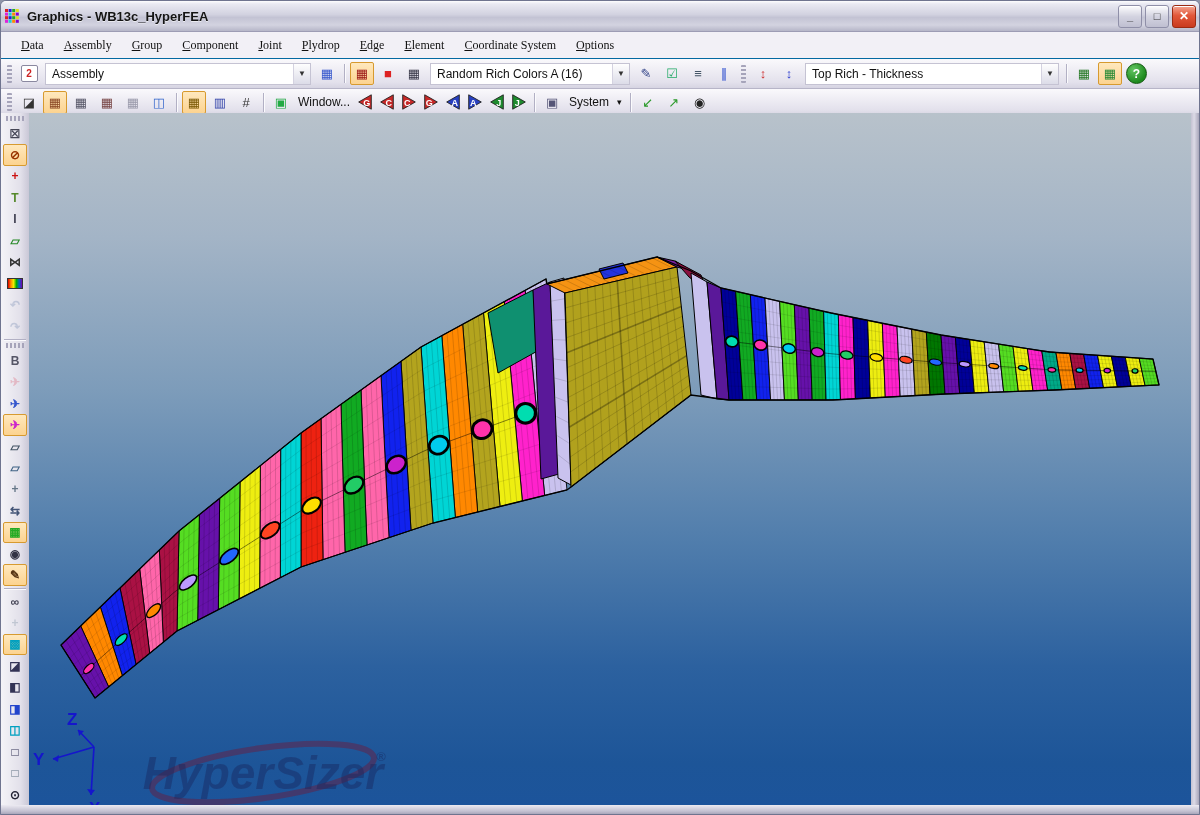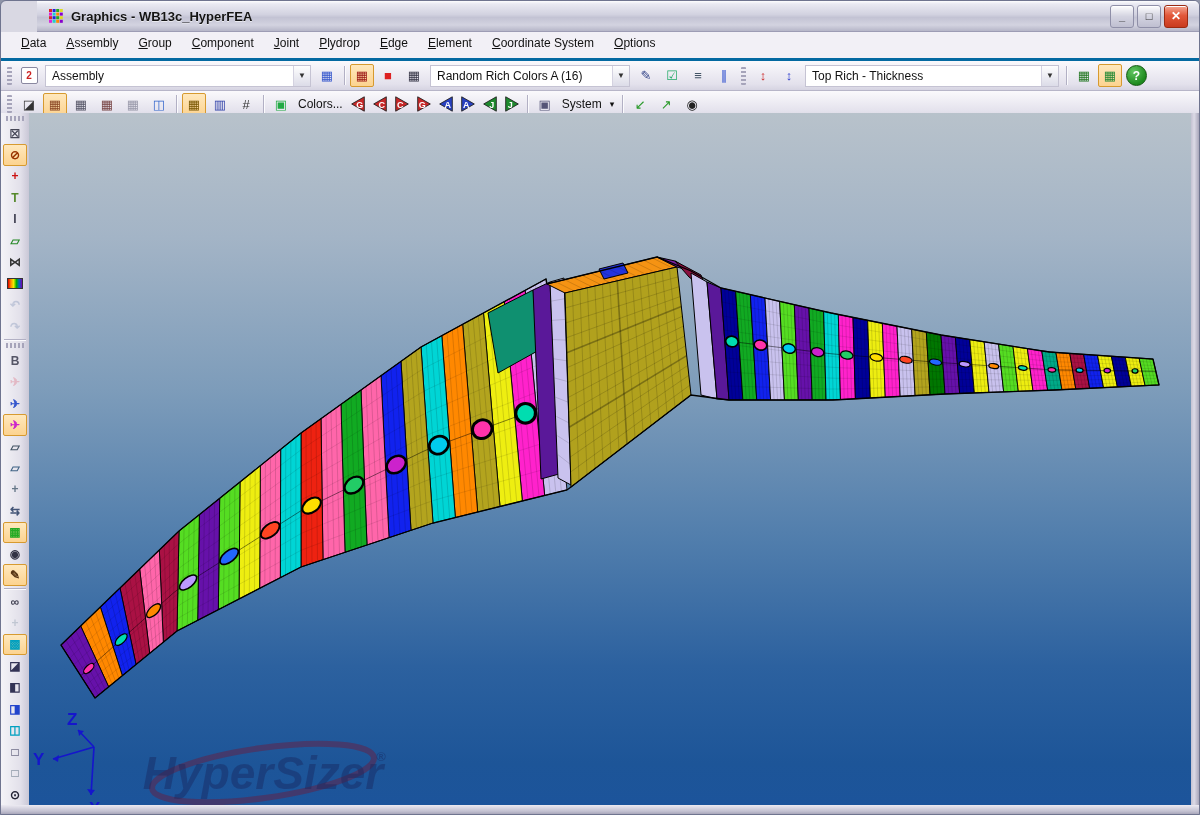--- a/index.html
+++ b/index.html
@@ -1,24 +1,24 @@
 <!DOCTYPE html>
 <html><head>
 <meta charset="utf-8">
 <style>
   html,body{margin:0;padding:0;}
   body{width:1200px;height:815px;overflow:hidden;font-family:"Liberation Sans",sans-serif;background:#8f94a8;position:relative;}
   .window{position:absolute;inset:0;border:1px solid #6f748f;border-radius:6px 6px 0 0;overflow:hidden;background:#d9d8e3;}
   
-  .titlebar{height:30px;background:linear-gradient(180deg,#fdfdfe 0%,#e9e9f2 10%,#d2d2e0 45%,#c3c3d4 55%,#d3d3e0 80%,#b6b6c8 100%);display:flex;align-items:center;padding:0 11px;border-bottom:1px solid #9d9cb4;margin-left:36px;}
+  .titlebar{height:30px;background:linear-gradient(180deg,#fdfdfe 0%,#e9e9f2 10%,#d2d2e0 45%,#c3c3d4 55%,#d3d3e0 80%,#b6b6c8 100%);display:flex;align-items:center;padding:0 3px;border-bottom:1px solid #9d9cb4;}
   .title-text{font-weight:bold;font-size:13px;color:#141414;margin-left:7px;flex:1;text-shadow:0 1px 0 rgba(255,255,255,.6);}
   .winbtn{width:22px;height:21px;border-radius:3px;margin-left:3px;display:flex;align-items:center;justify-content:center;font-size:11px;font-weight:bold;color:#333;background:linear-gradient(180deg,#fdfdfe,#d3d3e0 50%,#bfbfd1);border:1px solid #8f8fa8;box-shadow:inset 0 1px 0 #fff;}
   .winbtn.close{background:linear-gradient(180deg,#f4a793,#e2573a 45%,#c93a1e);border-color:#9c2a12;color:#fff;font-size:12px;}
   
-  .menubar{height:26px;background:#f2f0f6;display:flex;padding-left:10px;font-size:12px;color:#111;border-bottom:3px solid #0369a1;}
+  .menubar{height:26px;background:#f2f0f6;display:flex;align-items:center;padding-left:10px;font-size:12px;color:#111;border-bottom:1px solid #0369a1;font-family:Liberation Serif, serif;}
   .menu-item{padding:4px 10px;cursor:default;}
   .menu-item u{text-decoration:underline;}
   
   .toolbar{display:flex;align-items:center;background:linear-gradient(180deg,#faf9fc,#e3e1ec 80%,#d6d4e2);border-bottom:1px solid #b7b5c8;padding:0 2px;}
   .row1{height:29px;}
   .row2{height:26px;}
   .grip{width:5px;height:18px;margin:0 4px;background:repeating-linear-gradient(180deg,#a6a4ba 0 2px,transparent 2px 4px);border-radius:1px;}
   .sep{width:1px;height:19px;background:#b2b0c4;box-shadow:1px 0 0 #fbfbfd;margin:0 4px;}
   .tbtn{height:21px;min-width:22px;display:flex;align-items:center;justify-content:center;font-size:13px;line-height:1;border:1px solid transparent;border-radius:2px;margin:0 1px;cursor:default;}
   .tbtn.active{background:linear-gradient(180deg,#ffe8bd,#fcd390);border-color:#d79a2f;}
@@ -191,21 +191,21 @@
         <div class="tbtn">
           <span class="g" style="color: rgb(51, 51, 51);">#</span>
         </div>
       </span>
     <div class="sep"></div>
     <span id="t2c" style="display: inline-flex; align-items: center;">
         <div class="tbtn">
           <span class="g" style="color: rgb(34, 170, 68);">▣</span>
         </div>
       </span>
-    <span class="tlabel">Colors...</span>
+    <span class="tlabel">Window...</span>
     <span id="navbtns" style="display: inline-flex;">
         <div class="navbtn">
           <svg width="18" height="18" viewBox="0 0 20 20">
             <polygon points="17,2 3,10 17,18" fill="#c62828" stroke="#222" stroke-width="1"></polygon>
             <text x="12" y="14" text-anchor="middle" font-size="10" font-weight="bold" fill="#fff" font-family="&quot;Liberation Sans&quot;, sans-serif">G</text>
           </svg>
         </div>
         <div class="navbtn">
           <svg width="18" height="18" viewBox="0 0 20 20">
             <polygon points="17,2 3,10 17,18" fill="#c62828" stroke="#222" stroke-width="1"></polygon>

